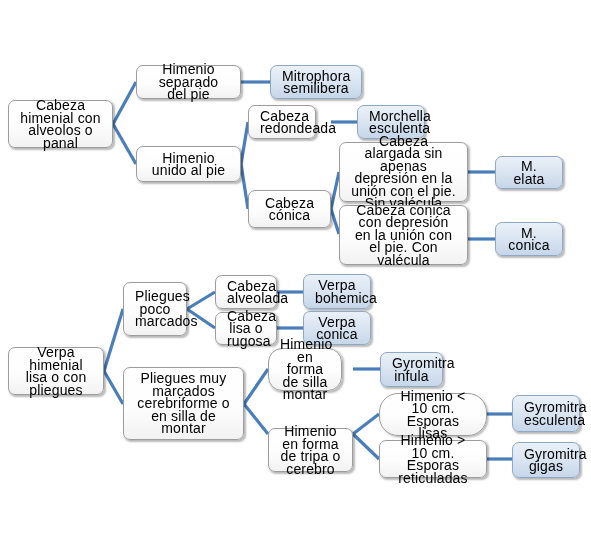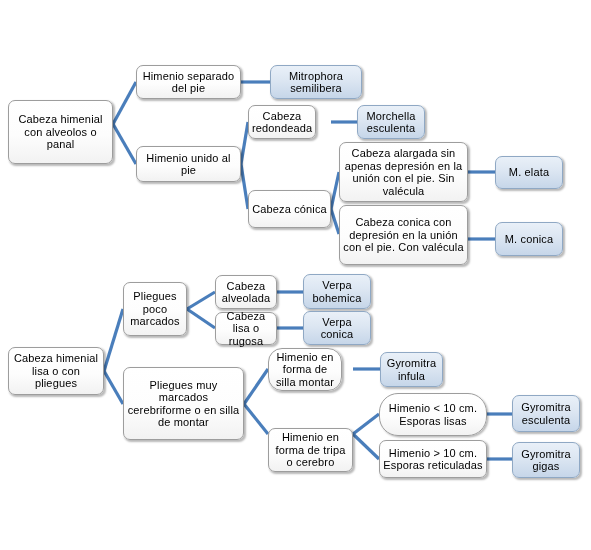--- a/index.html
+++ b/index.html
@@ -12,24 +12,24 @@
   #canvas{position:relative;width:591px;height:550px;}
   svg.edges{position:absolute;left:0;top:0;width:591px;height:550px;overflow:visible;}
   .node{
     position:absolute;
     box-sizing:border-box;
     display:flex;align-items:center;justify-content:center;
     text-align:center;
     border:1px solid #9a9a9a;
     border-radius:7px;
     color:#000000;
-    font-size:11px;
+    font-size:14px;
     line-height:12.5px;
     letter-spacing:.15px;
-    padding:2px 3px;
+    padding:2px 11px;
     background:#ffffff;
     box-shadow:1.5px 1.5px 2px rgba(0,0,0,0.28);
     z-index:2;
   }
   .node.plain{
     background:linear-gradient(180deg,#ffffff 0%,#fdfdfd 55%,#f2f2f2 100%);
     border-color:#9d9d9d;
   }
   .node.leaf{
     background:linear-gradient(180deg,#e9f0f8 0%,#dce6f2 45%,#c6d6e9 100%);
@@ -73,21 +73,21 @@
       <line x1="244" y1="404" x2="268" y2="434"></line>
       <line x1="353" y1="369" x2="380" y2="369"></line>
 
       <line x1="353" y1="434" x2="379" y2="414"></line>
       <line x1="353" y1="434" x2="379" y2="459"></line>
       <line x1="487" y1="414" x2="512" y2="414"></line>
       <line x1="487" y1="459" x2="512" y2="459"></line>
     </g>
   </svg>
 
-  <div class="node plain" style="left:8px;top:100px;width:105px;height:64px;">
+  <div class="node plain" style="left:8px;top:100px;width:105px;height:48px;">
     <span>Cabeza himenial con alveolos  o panal</span>
   </div>
 
   <div class="node plain" style="left:136px;top:65px;width:105px;height:34px;">
     <span>Himenio separado del pie</span>
   </div>
 
   <div class="node leaf" style="left:270px;top:65px;width:92px;height:34px;">
     <span>Mitrophora semilibera</span>
   </div>
@@ -118,21 +118,21 @@
 
   <div class="node plain" style="left:339px;top:205px;width:129px;height:60px;">
     <span>Cabeza conica con depresión en la unión con el pie. Con valécula</span>
   </div>
 
   <div class="node leaf" style="left:495px;top:222px;width:68px;height:34px;">
     <span>M. conica</span>
   </div>
 
   <div class="node plain" style="left:8px;top:347px;width:96px;height:48px;">
-    <span>Cabeza himenial lisa o con pliegues</span>
+    <span>Verpa himenial lisa o con pliegues</span>
   </div>
 
   <div class="node plain" style="left:123px;top:282px;width:64px;height:54px;">
     <span>Pliegues poco marcados</span>
   </div>
 
   <div class="node leaf" style="left:303px;top:274px;width:68px;height:35px;">
     <span>Verpa bohemica</span>
   </div>
 

